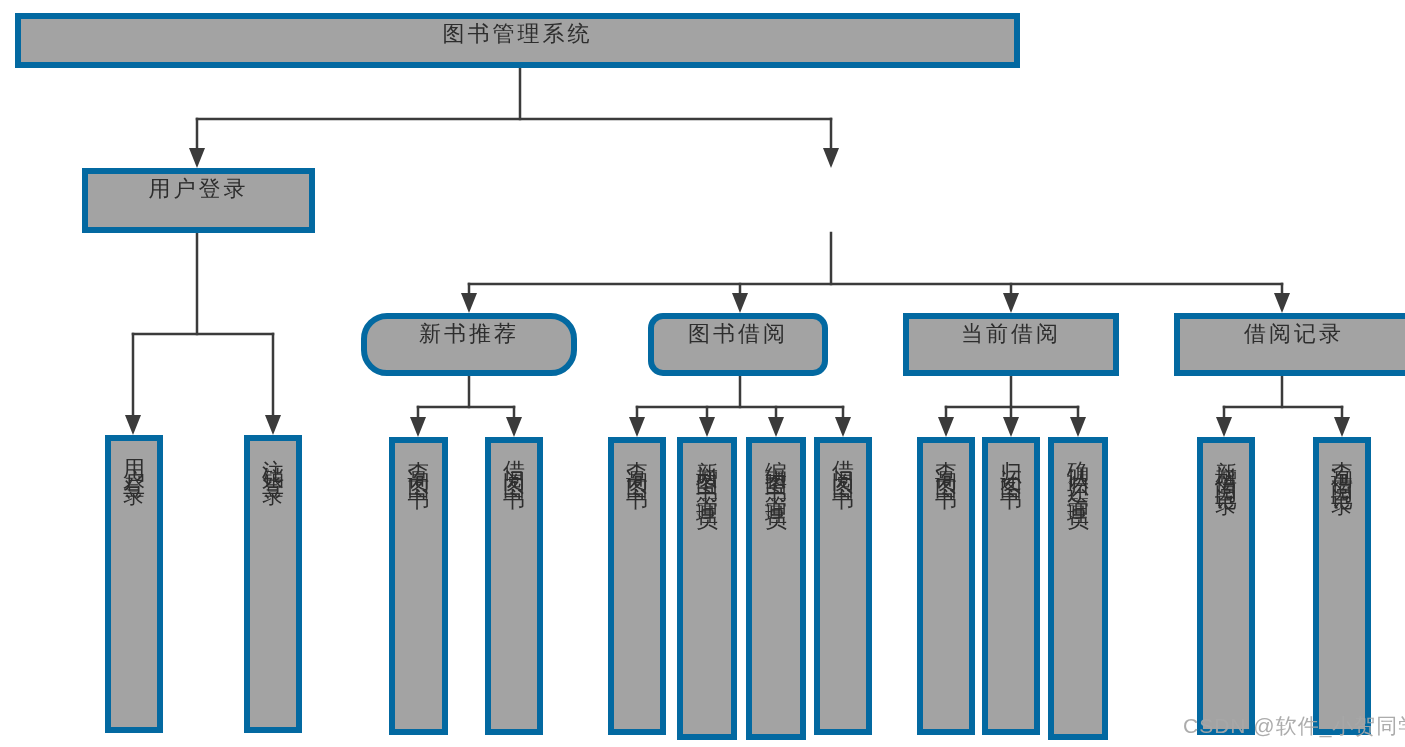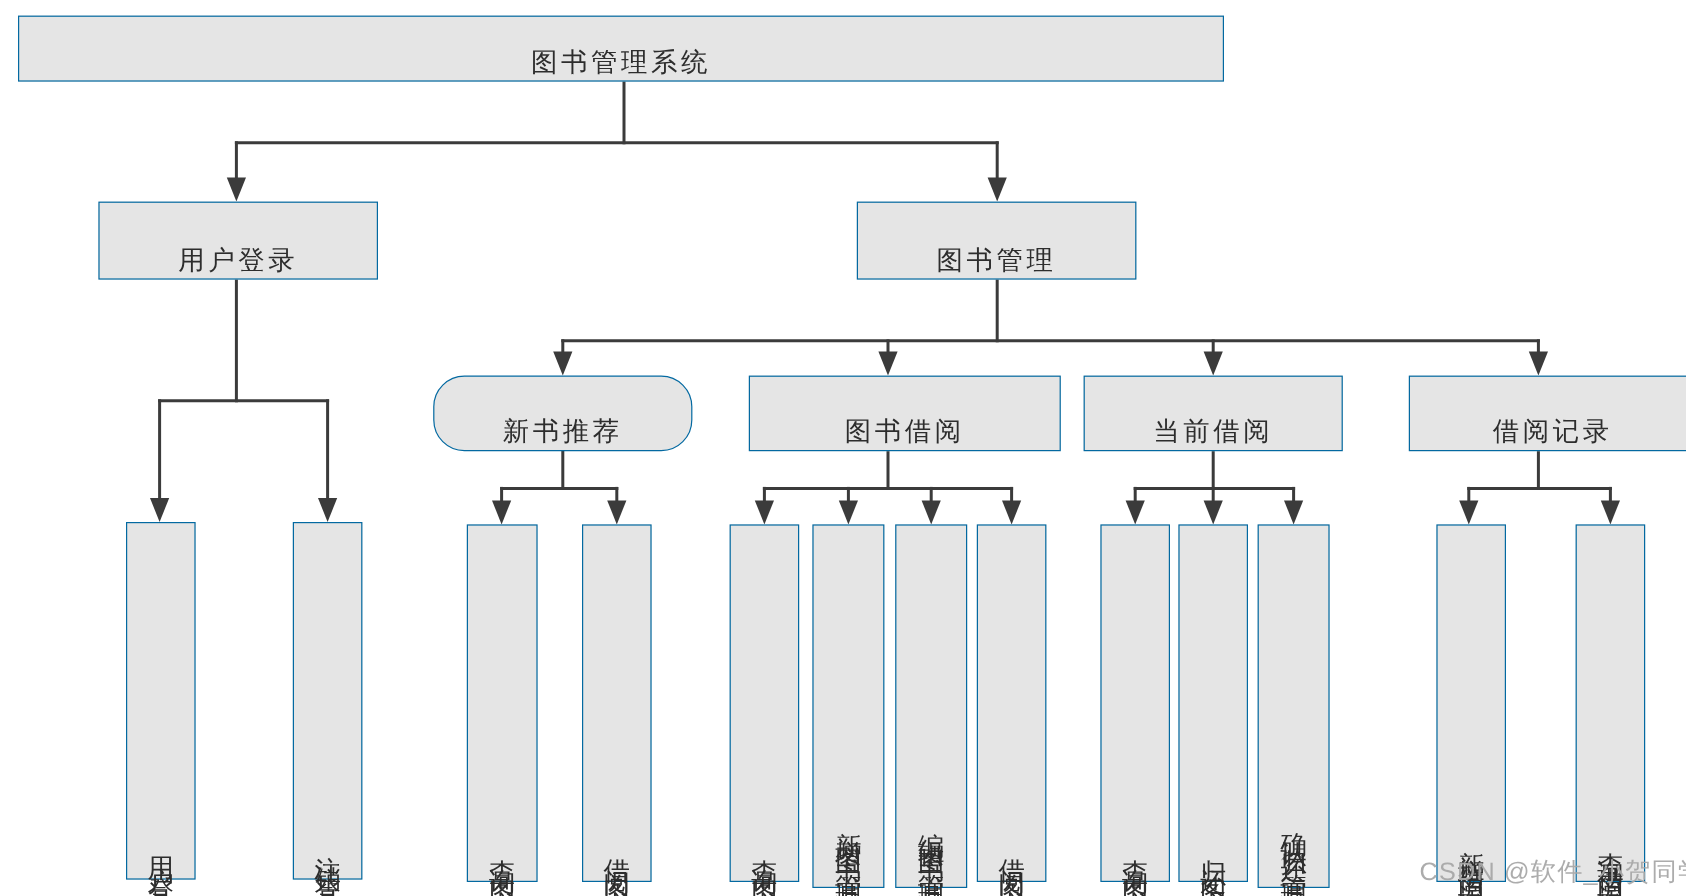--- a/index.html
+++ b/index.html
@@ -7,24 +7,24 @@
     position:relative;
     width:1405px;height:747px;
     background:#ffffff;
     font-family:"Liberation Sans", sans-serif;
     overflow:hidden;
   }
   .canvas svg{position:absolute;left:0;top:0;}
   .node{
     position:absolute;
     box-sizing:border-box;
-    border:1px solid #0369a1;
-    background:#e5e5e5;
+    border:6px solid #0369a1;
+    background:#a3a3a3;
     display:flex;
-    align-items:flex-end;
+    align-items:flex-start;
     justify-content:center;
   }
   .hlabel{
     font-size:22px;
     letter-spacing:3px;
     color:#2d2d2d;
     white-space:nowrap;
   }
   .leaf{width:58px;height:298px;}
   .vlabel{
@@ -117,28 +117,25 @@
     </g>
   </svg>
 
   <div class="node" style="left:15px;top:13px;width:1005px;height:55px;">
     <span class="hlabel">图书管理系统</span>
   </div>
 
   <div class="node" style="left:82px;top:168px;width:233px;height:65px;">
     <span class="hlabel">用户登录</span>
   </div>
-  <div class="node" style="left:714px;top:168px;width:233px;height:65px;">
-    <span class="hlabel">图书管理</span>
-  </div>
 
   <div class="node" style="left:361px;top:313px;width:216px;height:63px;border-radius:26px;">
     <span class="hlabel">新书推荐</span>
   </div>
-  <div class="node" style="left:624px;top:313px;width:260px;height:63px;">
+  <div class="node" style="left:648px;top:313px;width:180px;height:63px;border-radius:15px;">
     <span class="hlabel">图书借阅</span>
   </div>
   <div class="node" style="left:903px;top:313px;width:216px;height:63px;">
     <span class="hlabel">当前借阅</span>
   </div>
   <div class="node" style="left:1174px;top:313px;width:240px;height:63px;">
     <span class="hlabel">借阅记录</span>
   </div>
 
   <div class="node leaf" style="left:105px;top:435px;">

